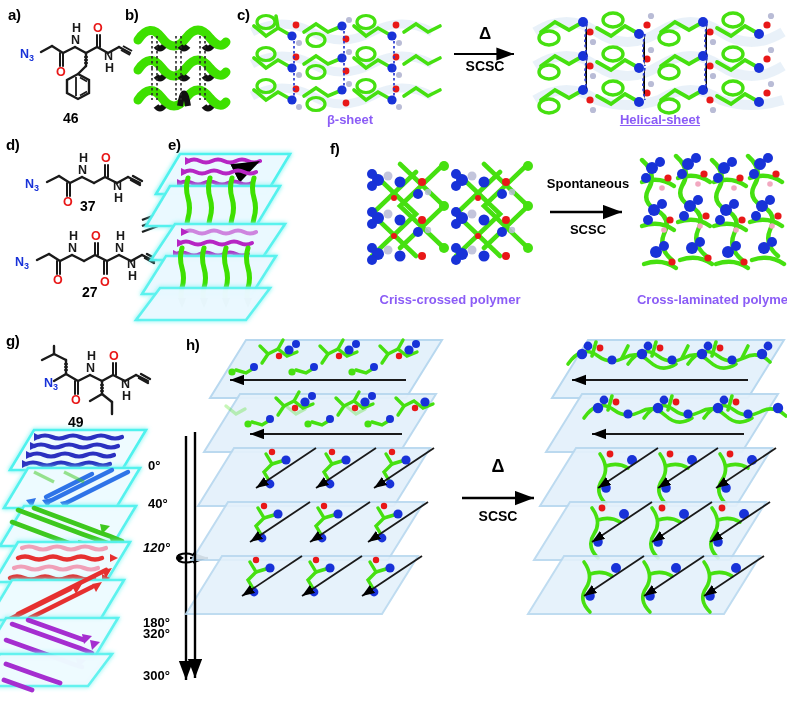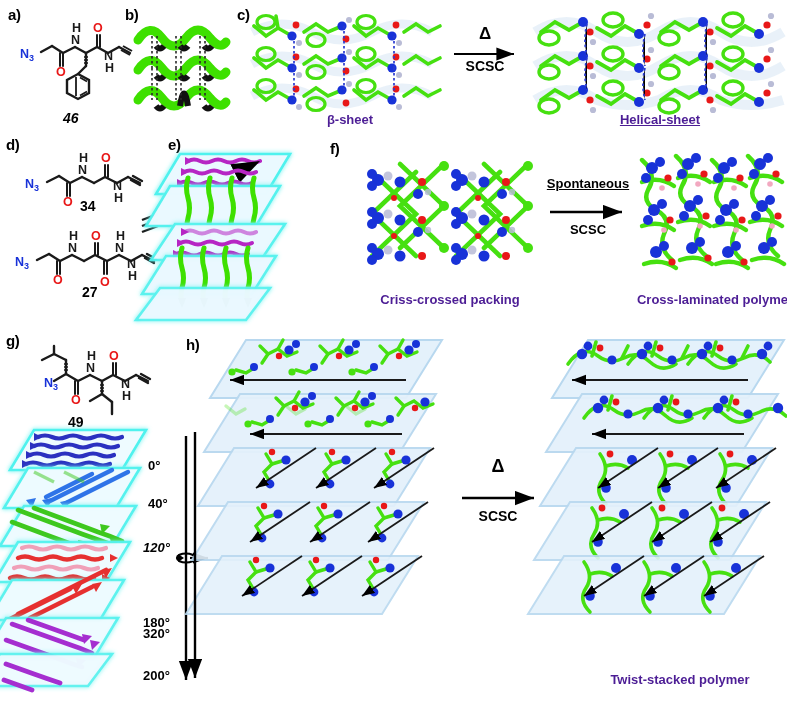--- a/index.html
+++ b/index.html
@@ -19,21 +19,21 @@
     position: absolute;
     font-weight: bold;
     font-size: 15px;
     color: #000;
     letter-spacing: -0.3px;
   }
   .cap {
     position: absolute;
     font-weight: bold;
     font-size: 13px;
-    color: #4c1d95;
+    color: #8b5cf6;
     text-align: center;
     white-space: nowrap;
   }
   .arrow-label {
     position: absolute;
     font-weight: bold;
     font-size: 14px;
     color: #000;
     text-align: center;
     white-space: nowrap;
@@ -125,21 +125,21 @@
 
     <text x="2" y="40" font-family="Liberation Sans, sans-serif" font-size="12.5" font-weight="bold" fill="#1832d8">N</text>
     <text x="11" y="43" font-family="Liberation Sans, sans-serif" font-size="9" font-weight="bold" fill="#1832d8">3</text>
     <text x="38" y="58" font-family="Liberation Sans, sans-serif" font-size="12.5" font-weight="bold" fill="#e81818">O</text>
     <text x="53" y="26" font-family="Liberation Sans, sans-serif" font-size="12.5" font-weight="bold" fill="#1a1a1a">N</text>
     <text x="54" y="14" font-family="Liberation Sans, sans-serif" font-size="12.5" font-weight="bold" fill="#1a1a1a">H</text>
     <text x="75" y="14" font-family="Liberation Sans, sans-serif" font-size="12.5" font-weight="bold" fill="#e81818">O</text>
     <text x="86" y="42" font-family="Liberation Sans, sans-serif" font-size="12.5" font-weight="bold" fill="#1a1a1a">N</text>
     <text x="87" y="54" font-family="Liberation Sans, sans-serif" font-size="12.5" font-weight="bold" fill="#1a1a1a">H</text>
   </svg>
-  <div class="cmpd-num" style="left:63px; top:110px;font-style:italic;">46</div>
+  <div class="cmpd-num" style="left:63px; top:110px;">46</div>
 
   <div class="panel-letter" style="left:125px; top:6px;">b)</div>
 
   <svg class="abs" style="left:134px; top:24px;" width="96" height="92" viewBox="0 0 96 92">
     <g fill="none" stroke="#3ee000" stroke-width="9" stroke-linecap="round">
       <path d="M4,16 Q16,-2 28,14 Q40,30 52,14 Q64,-2 76,14 Q86,26 92,18"></path>
       <path d="M4,46 Q16,28 28,44 Q40,60 52,44 Q64,28 76,44 Q86,56 92,48"></path>
       <path d="M4,76 Q16,58 28,74 Q40,90 52,74 Q64,58 76,74 Q86,86 92,78"></path>
     </g>
     <g fill="none" stroke="#111" stroke-width="6" stroke-linecap="butt">
@@ -363,21 +363,21 @@
     </g>
     <text x="3" y="38" font-size="12.5" font-weight="bold" fill="#1832d8" font-family="Liberation Sans, sans-serif">N</text>
     <text x="12" y="41" font-size="9" font-weight="bold" fill="#1832d8" font-family="Liberation Sans, sans-serif">3</text>
     <text x="41" y="56" font-size="12.5" font-weight="bold" fill="#e81818" font-family="Liberation Sans, sans-serif">O</text>
     <text x="56" y="24" font-size="12.5" font-weight="bold" fill="#1a1a1a" font-family="Liberation Sans, sans-serif">N</text>
     <text x="57" y="12" font-size="12.5" font-weight="bold" fill="#1a1a1a" font-family="Liberation Sans, sans-serif">H</text>
     <text x="79" y="12" font-size="12.5" font-weight="bold" fill="#e81818" font-family="Liberation Sans, sans-serif">O</text>
     <text x="91" y="40" font-size="12.5" font-weight="bold" fill="#1a1a1a" font-family="Liberation Sans, sans-serif">N</text>
     <text x="92" y="52" font-size="12.5" font-weight="bold" fill="#1a1a1a" font-family="Liberation Sans, sans-serif">H</text>
   </svg>
-  <div class="cmpd-num" style="left:80px; top:198px;">34</div>
+  <div class="cmpd-num" style="left:80px; top:198px;">37</div>
 
   <svg class="abs" style="left:12px; top:226px;" width="160" height="70" viewBox="0 0 160 70">
     <g stroke="#1a1a1a" stroke-width="2.4" fill="none" stroke-linecap="round">
       <path d="M25,34 L37,28"></path>
         <path d="M37,28 L48,35"></path>
       <path d="M48,35 L48,48" stroke-width="2"></path>
         <path d="M45,35 L45,48" stroke-width="2"></path>
       <path d="M48,35 L60,29"></path>
         <path d="M60,29 L72,35"></path>
       <path d="M72,35 L83,29"></path>
@@ -556,26 +556,26 @@
         <circle cx="18" cy="92" r="4.5"></circle>
       <circle cx="102" cy="18" r="4.5"></circle>
         <circle cx="102" cy="56" r="4.5"></circle>
         <circle cx="102" cy="92" r="4.5"></circle>
       <circle cx="58" cy="34" r="3.2"></circle>
         <circle cx="58" cy="72" r="3.2"></circle>
       <circle cx="142" cy="34" r="3.2"></circle>
         <circle cx="142" cy="72" r="3.2"></circle>
     </g>
   </svg>
-  <div class="cap" style="left:350px; top:292px; width:200px;">Criss-crossed packing</div>
+  <div class="cap" style="left:350px; top:292px; width:200px;">Criss-crossed polymer</div>
 
   <svg class="abs" style="left:548px; top:198px;" width="80" height="30" viewBox="0 0 80 30">
     <line x1="2" y1="14" x2="74" y2="14" stroke="#000" stroke-width="2.4" marker-end="url(#ah)"></line>
   </svg>
-  <div class="arrow-label" style="left:538px; top:176px; width:100px; font-size:13px;text-decoration:underline;">Spontaneous</div>
+  <div class="arrow-label" style="left:538px; top:176px; width:100px; font-size:13px;">Spontaneous</div>
   <div class="arrow-label" style="left:538px; top:222px; width:100px; font-size:13px;">SCSC</div>
 
   <svg class="abs" style="left:640px; top:152px;" width="148" height="132" viewBox="0 0 148 132">
     <g fill="none" stroke="#46e010" stroke-width="4.4" stroke-linecap="round">
       <path d="M2,8 Q18,22 8,38 Q2,50 16,58 Q32,66 24,82 Q18,96 32,108"></path>
       <path d="M36,4 Q52,18 42,34 Q36,46 50,54 Q66,62 58,78 Q52,92 66,104"></path>
       <path d="M72,8 Q88,22 78,38 Q72,50 86,58 Q102,66 94,82 Q88,96 102,108"></path>
       <path d="M108,4 Q124,18 114,34 Q108,46 122,54 Q138,62 130,78 Q124,92 138,104"></path>
       <path d="M2,30 Q20,24 34,34"></path>
         <path d="M38,26 Q56,20 70,30"></path>
@@ -796,21 +796,21 @@
       <path d="M2,236 q14,5 28,10 q14,5 26,9"></path>
       <path d="M0,252 q14,5 28,10"></path>
     </g>
   </svg>
 
   <div class="angle-label" style="left:148px; top:458px;">0°</div>
   <div class="angle-label" style="left:148px; top:496px;">40°</div>
   <div class="angle-label" style="left:143px; top:540px;font-style:italic;">120°</div>
   <div class="angle-label" style="left:143px; top:615px;">180°</div>
   <div class="angle-label" style="left:143px; top:626px;">320°</div>
-  <div class="angle-label" style="left:143px; top:668px;">200°</div>
+  <div class="angle-label" style="left:143px; top:668px;">300°</div>
 
   <svg class="abs" style="left:178px; top:434px;" width="40" height="256" viewBox="0 0 40 256">
     <line x1="8" y1="2" x2="8" y2="246" stroke="#000" stroke-width="2.4" marker-end="url(#ah)"></line>
     <ellipse cx="8" cy="124" rx="9" ry="4.5" fill="none" stroke="#000" stroke-width="2.2"></ellipse>
     <line x1="12" y1="124" x2="30" y2="124" stroke="#000" stroke-width="2.2" marker-end="url(#ahs)"></line>
     <polygon points="0,120 6,124 0,128" fill="#000"></polygon>
   </svg>
 
   <div class="panel-letter" style="left:186px; top:336px;">h)</div>
 
@@ -1113,15 +1113,14 @@
       <circle cx="128" cy="232" r="5"></circle>
         <circle cx="102" cy="260" r="4.8"></circle>
       <circle cx="188" cy="232" r="5"></circle>
         <circle cx="162" cy="260" r="4.8"></circle>
     </g>
     <line x1="96" y1="220" x2="36" y2="260" stroke="#1a1a1a" stroke-width="1.8" marker-end="url(#ahs)"></line>
     <line x1="156" y1="220" x2="96" y2="260" stroke="#1a1a1a" stroke-width="1.8" marker-end="url(#ahs)"></line>
     <line x1="216" y1="220" x2="156" y2="260" stroke="#1a1a1a" stroke-width="1.8" marker-end="url(#ahs)"></line>
   </svg>
 
-  <div class="cap" style="left:580px; top:672px; width:200px;">Twist-stacked polymer</div>
 
 </div>
 
 </body></html>

